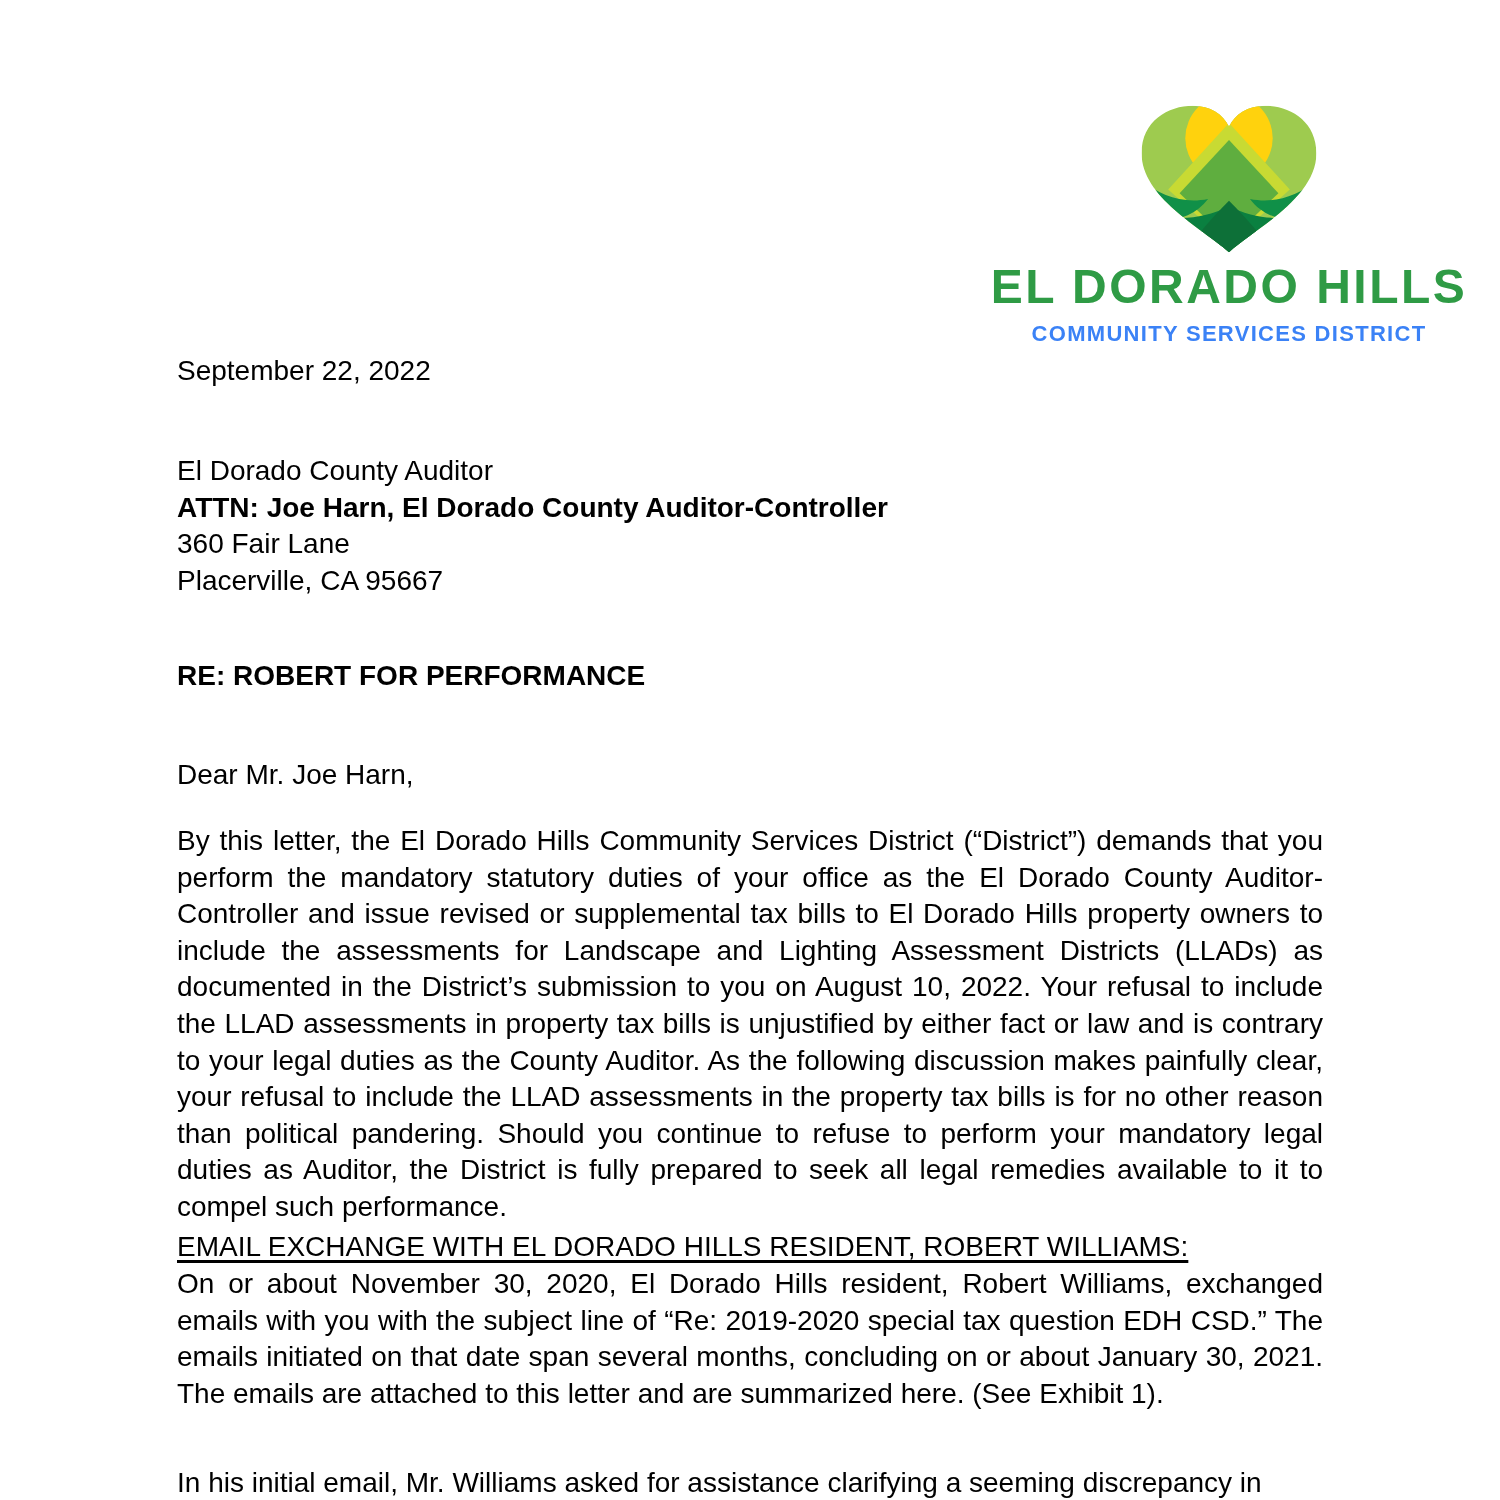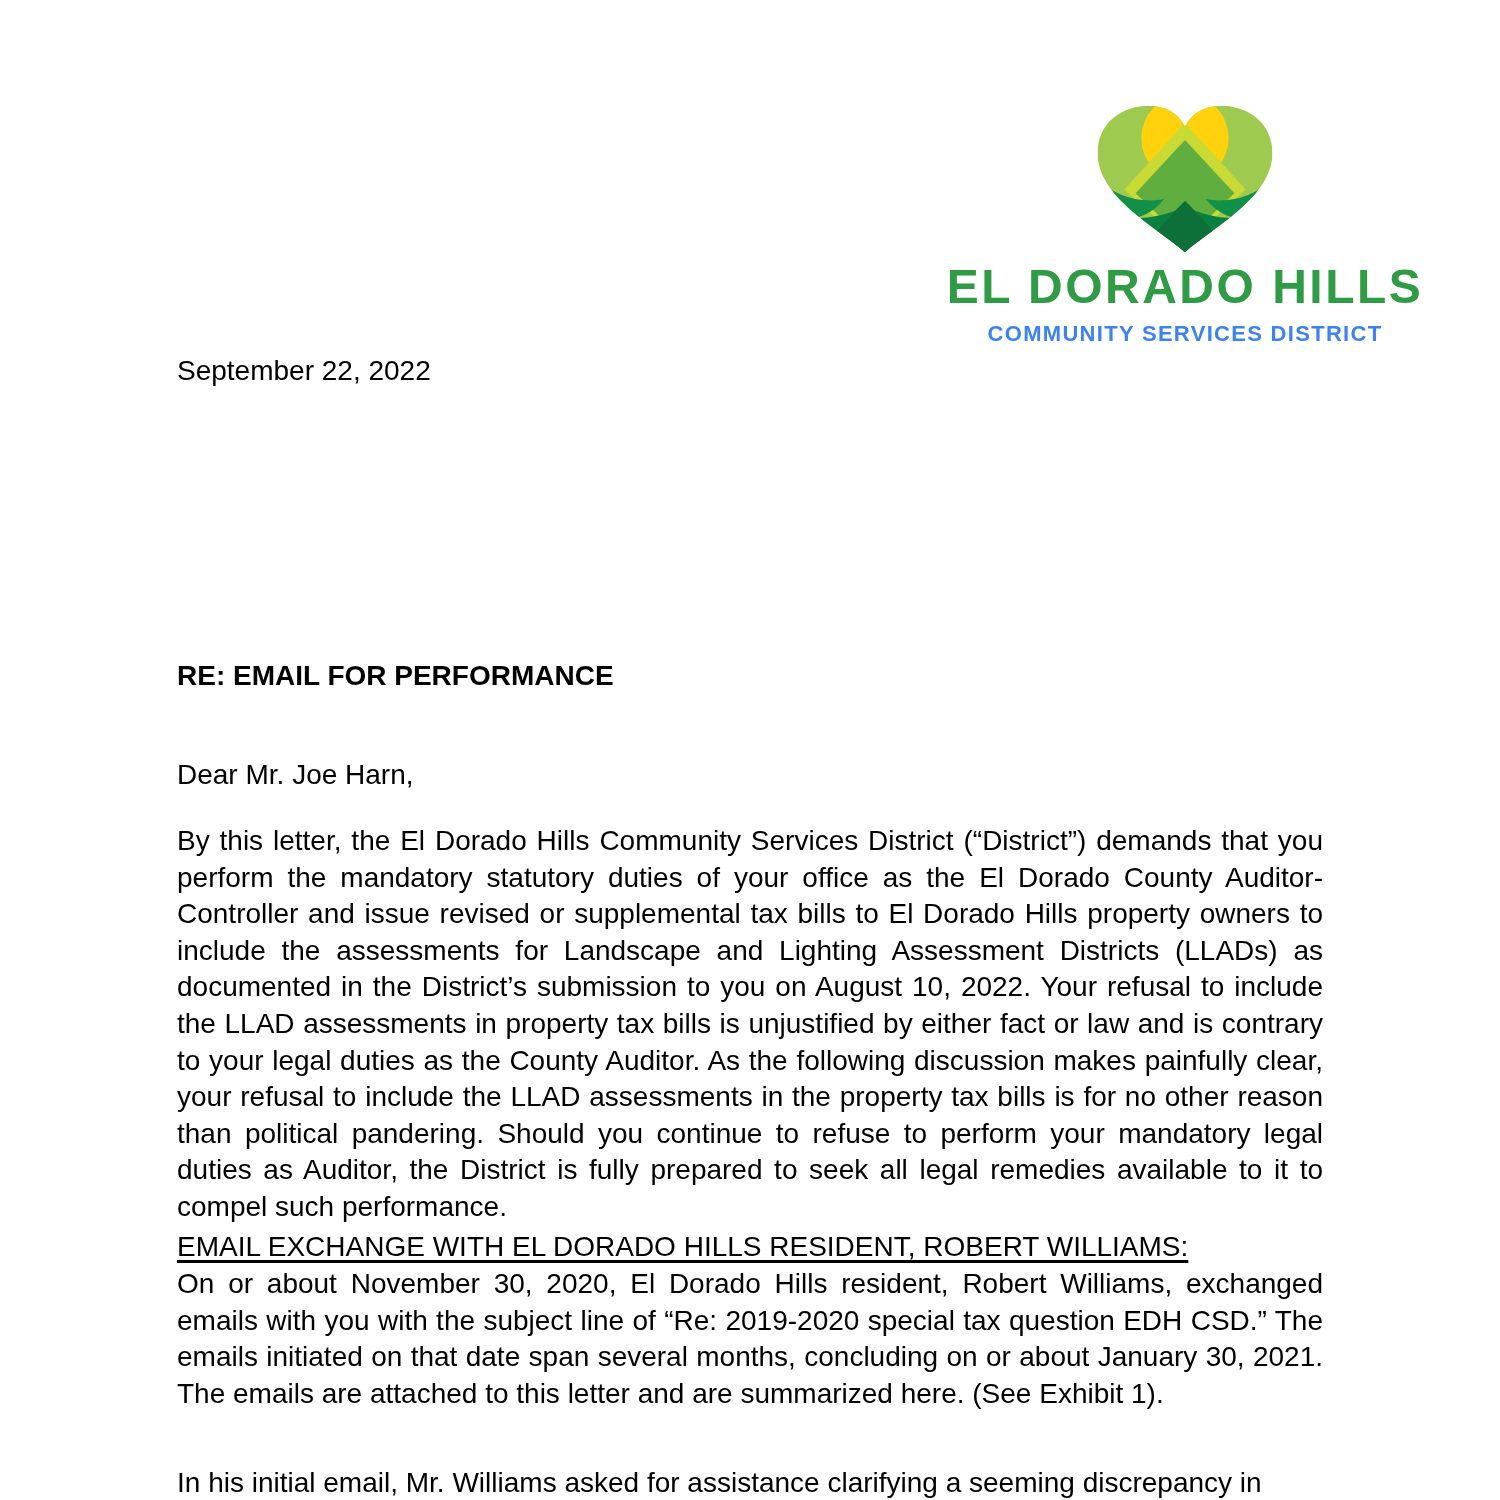--- a/index.html
+++ b/index.html
@@ -18,21 +18,21 @@
     font-size:28px;
     line-height:36.6px;
     color:#000;
   }
   .justified{text-align:justify;}
   .bold{font-weight:bold;}
   .it{}
   
   .logo{
     position:absolute;
-    top:100px;left:950px;width:470px;
+    top:100px;left:994px;width:470px;
     display:flex;flex-direction:column;align-items:center;
   }
   .logo-heart{display:block;}
   .logo-name{
     margin-top:5px;
     font-size:48px;font-weight:bold;letter-spacing:2.5px;
     line-height:1;white-space:nowrap;
   }
   .logo-sub{
     margin-top:12px;
@@ -68,22 +68,28 @@
         <path d="M0 112 C 34 128 66 128 100 112 C 134 128 166 128 200 112 L200 166 L0 166 Z" fill="#0a8040"></path>
         <path d="M100 106 C 118 124 138 146 148 166 L52 166 C 62 146 82 124 100 106 Z" fill="#0d7038"></path>
       </g>
     </svg>
     <div class="logo-name" style="color: rgb(47, 155, 69);">EL DORADO HILLS</div>
     <div class="logo-sub" style="color: #3b82f6;">COMMUNITY SERVICES DISTRICT</div>
   </div>
 
   <div class="block" style="top:353px;">September 22, 2022</div>
 
+  <div class="block" style="top:453px;">
+    <div>El Dorado County Auditor</div>
+    <div class="bold">ATTN: Joe Harn, El Dorado County Auditor-Controller</div>
+    <div>360 Fair Lane</div>
+    <div>Placerville, CA 95667</div>
+  </div>
 
-  <div class="block bold" style="top:658px;">RE: EMAIL FOR PERFORMANCE</div>
+  <div class="block bold" style="top:658px;">RE: ROBERT FOR PERFORMANCE</div>
 
   <div class="block" style="top:757px;">Dear Mr. Joe Harn,</div>
 
   <div class="block justified" style="top:823px;">By this letter, the El Dorado Hills Community Services District (“District”) demands that you perform the mandatory statutory duties of your office as the El Dorado County Auditor-Controller and issue revised or supplemental tax bills to El Dorado Hills property owners to include the assessments for Landscape and Lighting Assessment Districts (LLADs) as documented in the District’s submission to you on August 10, 2022. Your refusal to include the LLAD assessments in property tax bills is unjustified by either fact or law and is contrary to your legal duties as the County Auditor. As the following discussion makes painfully clear, your refusal to include the LLAD assessments in the property tax bills is for no other reason than political pandering. Should you continue to refuse to perform your mandatory legal duties as Auditor, the District is fully prepared to seek all legal remedies available to it to compel such performance.</div>
 
   <div class="block" style="top:1229px;">
     <span class="section-heading-text">EMAIL EXCHANGE WITH EL DORADO HILLS RESIDENT, ROBERT WILLIAMS:</span>
   </div>
 
   <div class="block justified" style="top:1266px;"><span>On or about November 30, 2020, El Dorado Hills resident, Robert Williams, exchanged emails with you with the subject line of “</span><span class="it">Re: 2019-2020 special tax question EDH CSD</span><span>.” The emails initiated on that date span several months, concluding on or about January 30, 2021. The emails are attached to this letter and are summarized here. </span><span class="it">(See Exhibit 1).</span></div>

